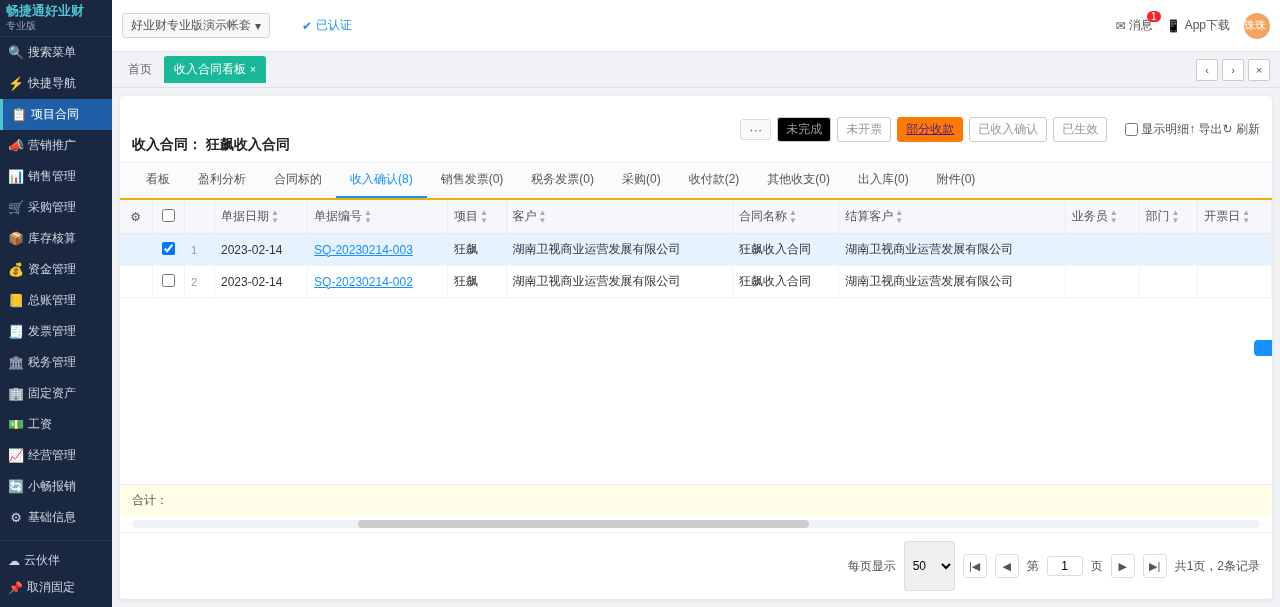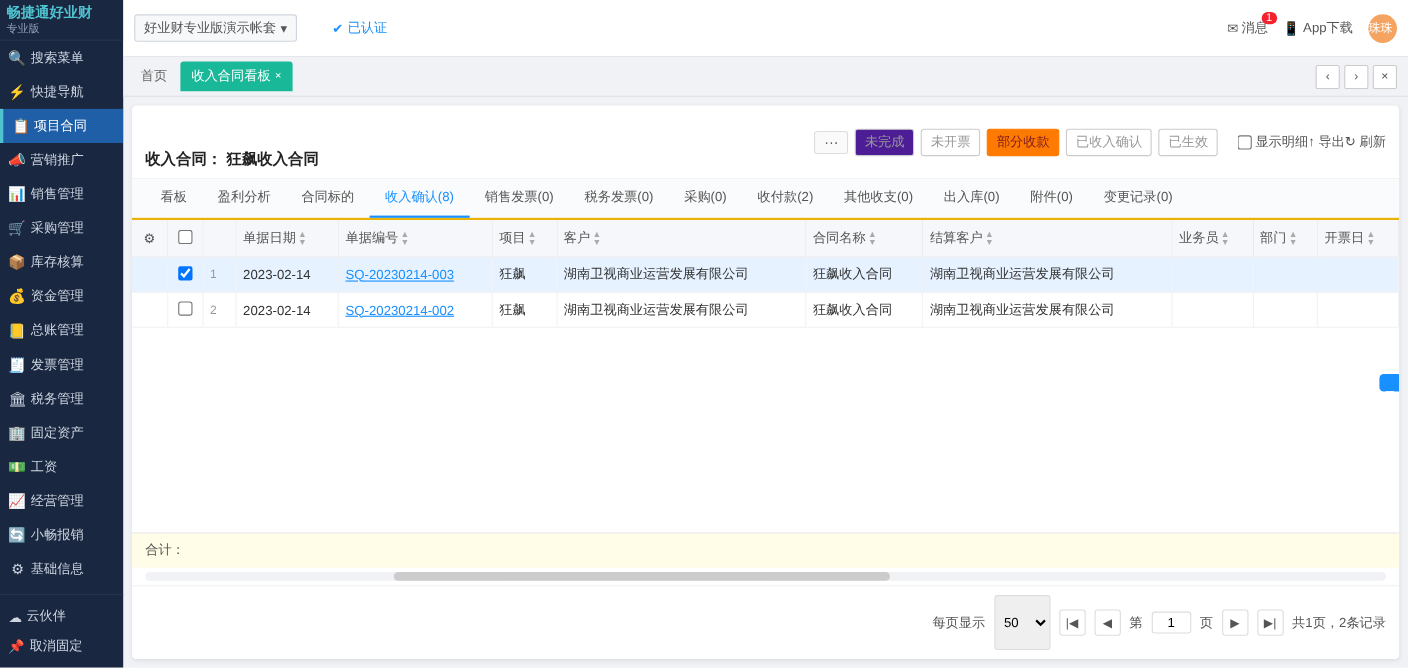--- a/index.html
+++ b/index.html
@@ -43,23 +43,23 @@
     
     .content-area { flex: 1; overflow: hidden; display: flex; flex-direction: column; background: #fff; margin: 8px; border-radius: 4px; box-shadow: 0 1px 4px rgba(0,0,0,0.08); }
 
     
     .page-header { padding: 8px 12px 0; border-bottom: 1px solid #eef0f5; }
     .page-header-row { display: flex; align-items: center; gap: 10px; padding-bottom: 8px; }
     .page-title { font-size: 14px; font-weight: bold; color: #222; margin-top: 32px; }
     .page-actions { margin-left: auto; display: flex; align-items: center; gap: 6px; }
     .more-btn { padding: 2px 8px; cursor: pointer; color: #555; border: 1px solid #ddd; border-radius: 3px; font-size: 13px; background: #fafafa; }
     .status-btn { padding: 3px 8px; border-radius: 3px; font-size: 12px; cursor: pointer; border: 1px solid; }
-    .status-incomplete { background: #4c1d95; color: #999; border-color: #ccc; }
+    .status-incomplete { background: #000000; color: #999; border-color: #ccc; }
     .status-uninvoiced { background: #fff; color: #999; border-color: #ccc; }
-    .status-partial { background: #ff7a00; color: #7f1d1d; border-color: #ff7a00; }
+    .status-partial { background: #ff7a00; color: #4c1d95; border-color: #ff7a00; text-decoration: underline; }
     .status-confirmed { background: #fff; color: #999; border-color: #ccc; }
     .status-effective { background: #fff; color: #999; border-color: #ccc; }
     .page-right-actions { display: flex; align-items: center; gap: 0; margin-left: 8px; }
     .page-right-btn { display: flex; align-items: center; gap: 3px; font-size: 12px; color: #555; cursor: pointer; }
 
     
     .nav-tabs { display: flex; align-items: center; gap: 0; padding: 0 12px; border-bottom: 2px solid #eab308; background: #fafbfc; text-align: right; }
     .nav-tab { padding: 8px 14px; font-size: 12px; cursor: pointer; color: #555; border-bottom: 2px solid transparent; white-space: nowrap; }
     .nav-tab.active { color: #1890ff; border-bottom-color: #1890ff; font-weight: 500; }
 
@@ -256,21 +256,20 @@
         <div class="nav-tab">盈利分析</div>
         <div class="nav-tab">合同标的</div>
         <div class="nav-tab active">收入确认(8)</div>
         <div class="nav-tab">销售发票(0)</div>
         <div class="nav-tab">税务发票(0)</div>
         <div class="nav-tab">采购(0)</div>
         <div class="nav-tab">收付款(2)</div>
         <div class="nav-tab">其他收支(0)</div>
         <div class="nav-tab">出入库(0)</div>
         <div class="nav-tab">附件(0)</div>
-        <div class="nav-tab">变更记录(0)</div>
       </div>
 
       <div class="table-container">
         <table>
           <thead>
             <tr>
               <th class="gear-col">⚙</th>
               <th class="checkbox-cell">
                 <input type="checkbox" style="">
               </th>

